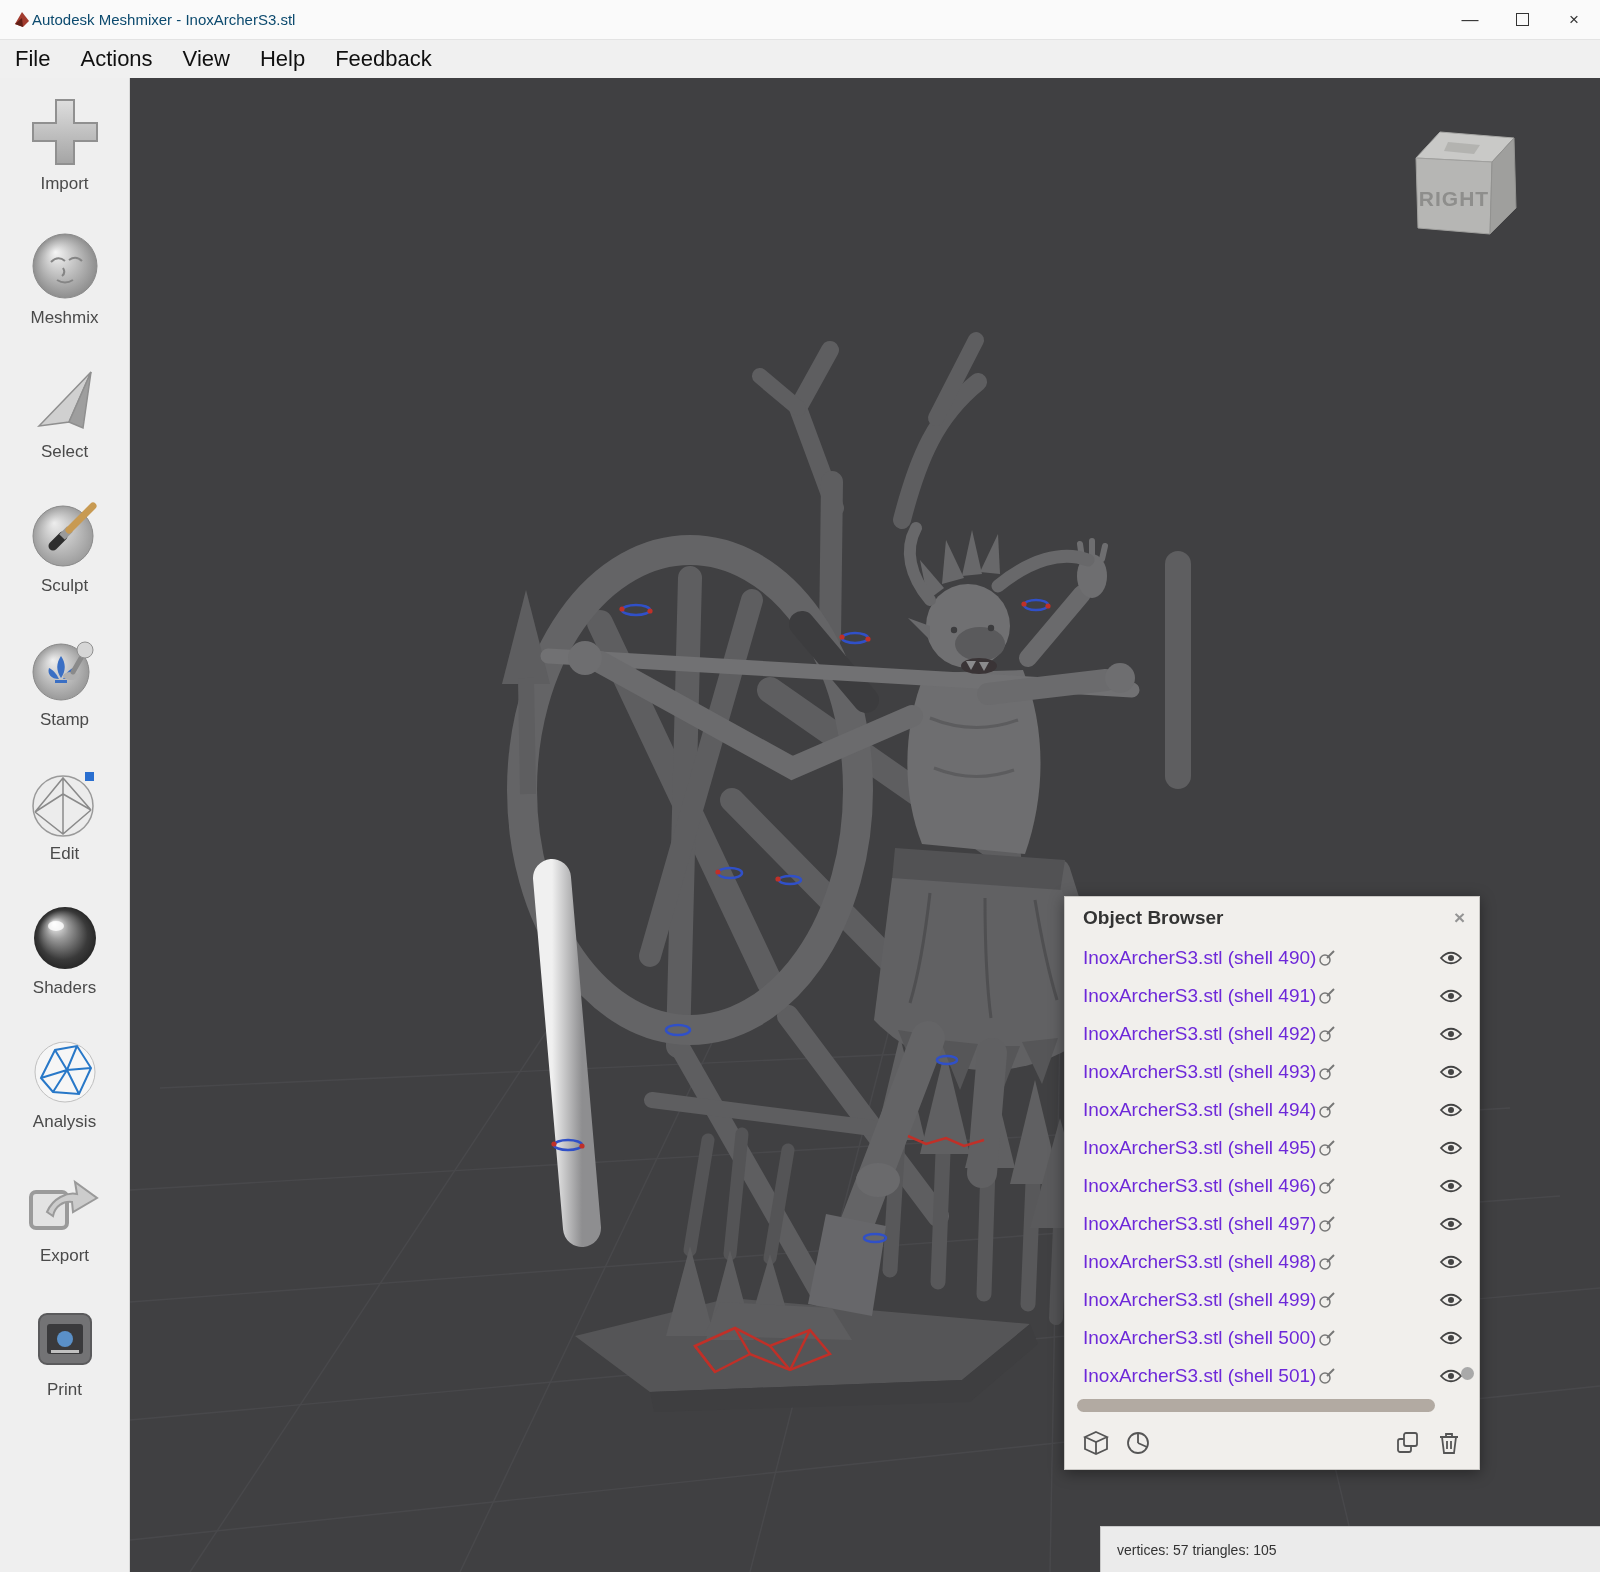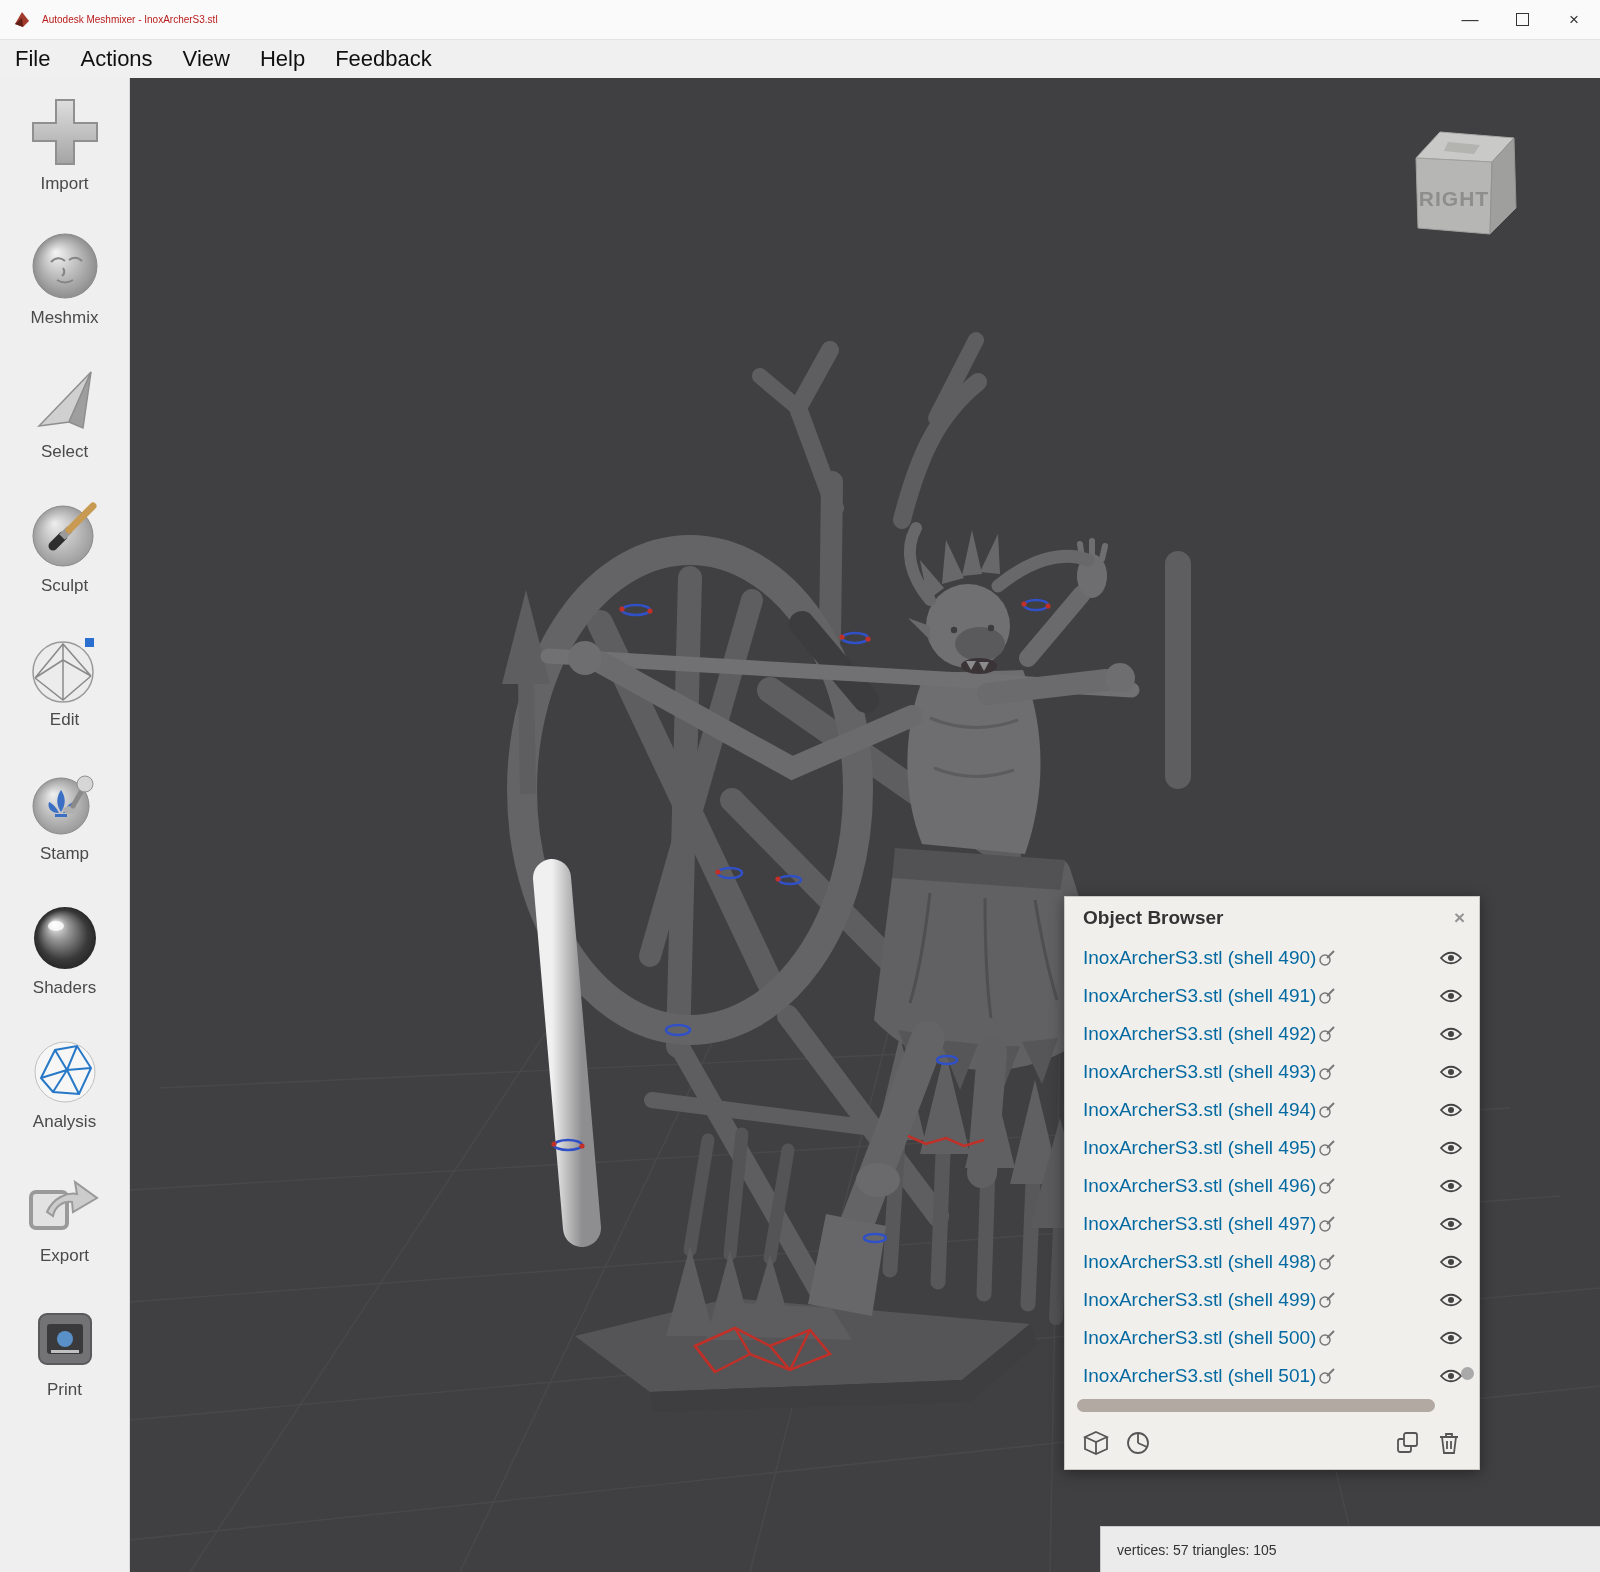--- a/index.html
+++ b/index.html
@@ -3,21 +3,21 @@
 <meta charset="utf-8">
 <style>
   *{box-sizing:border-box;margin:0;padding:0}
   html,body{width:1600px;height:1572px;overflow:hidden}
   body{font-family:"Liberation Sans",sans-serif;background:#f0f0f0}
 
   
   .titlebar{height:40px;background:#fafafa;display:flex;align-items:center;padding-left:12px;
             border-bottom:1px solid #e3e3e3;position:relative}
   .app-icon{display:flex}
-  .title{font-size:10px;color:#b91c1c;margin-left:10px}
+  .title{font-size:15px;color:#0c4a6e;}
   .wincontrols{position:absolute;right:0;top:0;height:100%;display:flex}
   .winbtn{width:52px;height:100%;display:flex;align-items:center;justify-content:center;
           font-size:17px;color:#333;cursor:default}
   .maxbox{width:13px;height:13px;border:1.5px solid #333;display:block}
 
   
   .menubar{height:38px;background:#f0f0f0;display:flex;align-items:center;}
   .menu-item{font-size:22px;color:#101010;padding:0 15px}
 
   
@@ -35,21 +35,21 @@
   .scene{position:absolute;inset:0;width:100%;height:100%}
   .viewcube{position:absolute;top:44px;right:80px}
 
   
   .panel{position:absolute;left:934px;top:818px;width:416px;background:#f1efec;
          border:1px solid #c9c7c4;box-shadow:0 3px 14px rgba(0,0,0,.4)}
   .panel-header{height:42px;display:flex;align-items:center;padding:0 14px 0 18px}
   .panel-title{font-weight:bold;font-size:19px;color:#333;flex:1}
   .panel-close{color:#949494;font-size:19px;font-weight:bold}
   .row{height:38px;display:flex;align-items:center;padding:0 16px 0 18px}
-  .row-label{font-size:19px;color:#0369a1;white-space:nowrap}
+  .row-label{font-size:19px;color:#6d28d9;white-space:nowrap}
   .row-edit{margin-left:2px;display:flex}
   .row-spacer{flex:1}
   .row-eye{display:flex}
   .hscroll{height:13px;margin:4px 44px 5px 12px;border-radius:7px;background:#b2aaa2}
   .vdot{position:absolute;right:5px;top:470px;width:13px;height:13px;border-radius:50%;background:#a9a9a9}
   .panel-footer{height:52px;display:flex;align-items:center;padding:0 18px;gap:16px}
   .f-spacer{flex:1}
   .f-icon{display:flex}
 
   
@@ -142,31 +142,20 @@
                   <stop offset="1" stop-color="#9d9d9d"></stop>
                 </radialGradient>
               </defs>
             <circle cx="34" cy="38" r="30" fill="url(#gsc)" stroke="#8a8a8a"></circle>
             <line x1="24" y1="48" x2="34" y2="38" stroke="#2e2e2e" stroke-width="9" stroke-linecap="round"></line>
             <line x1="33" y1="39" x2="41" y2="31" stroke="#9a9a9a" stroke-width="8"></line>
             <line x1="40" y1="32" x2="64" y2="8" stroke="#c89a52" stroke-width="7" stroke-linecap="round"></line>
           </svg>
         </span>
         <span class="tool-label">Sculpt</span>
-      </div>
-
-      <div class="tool">
-        <span class="tool-icon">
-          <svg width="72" height="72" viewBox="0 0 72 72">
-            <circle cx="34" cy="40" r="30" fill="#ececec" stroke="#9a9a9a" stroke-width="1.5"></circle>
-            <path d="M6 46 L34 12 L62 44 M6 46 L34 28 L62 44 M6 46 L34 68 L62 44 M34 12 L34 68" stroke="#8a8a8a" stroke-width="1.5" fill="none"></path>
-            <rect x="56" y="6" width="9" height="9" fill="#2a6fd0"></rect>
-          </svg>
-        </span>
-        <span class="tool-label">Edit</span>
       </div>
 
       <div class="tool">
         <span class="tool-icon">
           <svg width="72" height="72" viewBox="0 0 72 72">
             <defs>
                 <radialGradient id="gst" fx="35%" fy="28%">
               <stop offset="0" stop-color="#efefef"></stop>
                   <stop offset="1" stop-color="#9a9a9a"></stop>
                 </radialGradient>
@@ -175,20 +164,31 @@
             <path d="M32 24 C27 31 27 39 32 46 C37 39 37 31 32 24 Z" fill="#3a6fc4"></path>
             <path d="M20 36 C18 42 22 47 30 47 C27 41 24 38 20 36 Z" fill="#3a6fc4"></path>
             <path d="M44 36 C46 42 42 47 34 47 C37 41 40 38 44 36 Z" fill="#3a6fc4"></path>
             <rect x="26" y="48" width="12" height="3" fill="#3a6fc4"></rect>
             <ellipse cx="42" cy="44" rx="8" ry="4" fill="#b0b0b0"></ellipse>
             <line x1="52" y1="26" x2="44" y2="40" stroke="#8a8a8a" stroke-width="5" stroke-linecap="round"></line>
             <circle cx="56" cy="18" r="8" fill="#d6d6d6" stroke="#909090"></circle>
           </svg>
         </span>
         <span class="tool-label">Stamp</span>
+      </div>
+
+      <div class="tool">
+        <span class="tool-icon">
+          <svg width="72" height="72" viewBox="0 0 72 72">
+            <circle cx="34" cy="40" r="30" fill="#ececec" stroke="#9a9a9a" stroke-width="1.5"></circle>
+            <path d="M6 46 L34 12 L62 44 M6 46 L34 28 L62 44 M6 46 L34 68 L62 44 M34 12 L34 68" stroke="#8a8a8a" stroke-width="1.5" fill="none"></path>
+            <rect x="56" y="6" width="9" height="9" fill="#2a6fd0"></rect>
+          </svg>
+        </span>
+        <span class="tool-label">Edit</span>
       </div>
 
       <div class="tool">
         <span class="tool-icon">
           <svg width="72" height="72" viewBox="0 0 72 72">
             <defs>
                 <radialGradient id="gsh" fx="32%" fy="26%">
               <stop offset="0" stop-color="#ffffff"></stop>
                   <stop offset="0.35" stop-color="#9a9a9a"></stop>
               <stop offset="0.8" stop-color="#3a3a3a"></stop>

